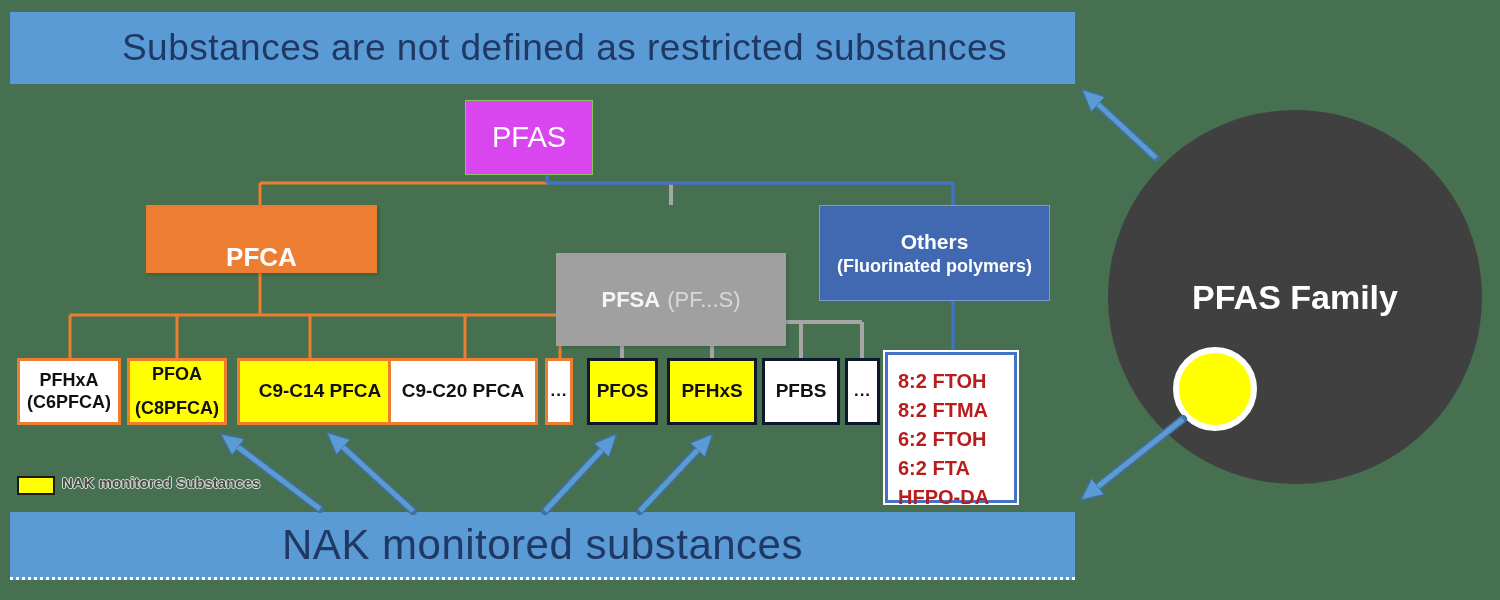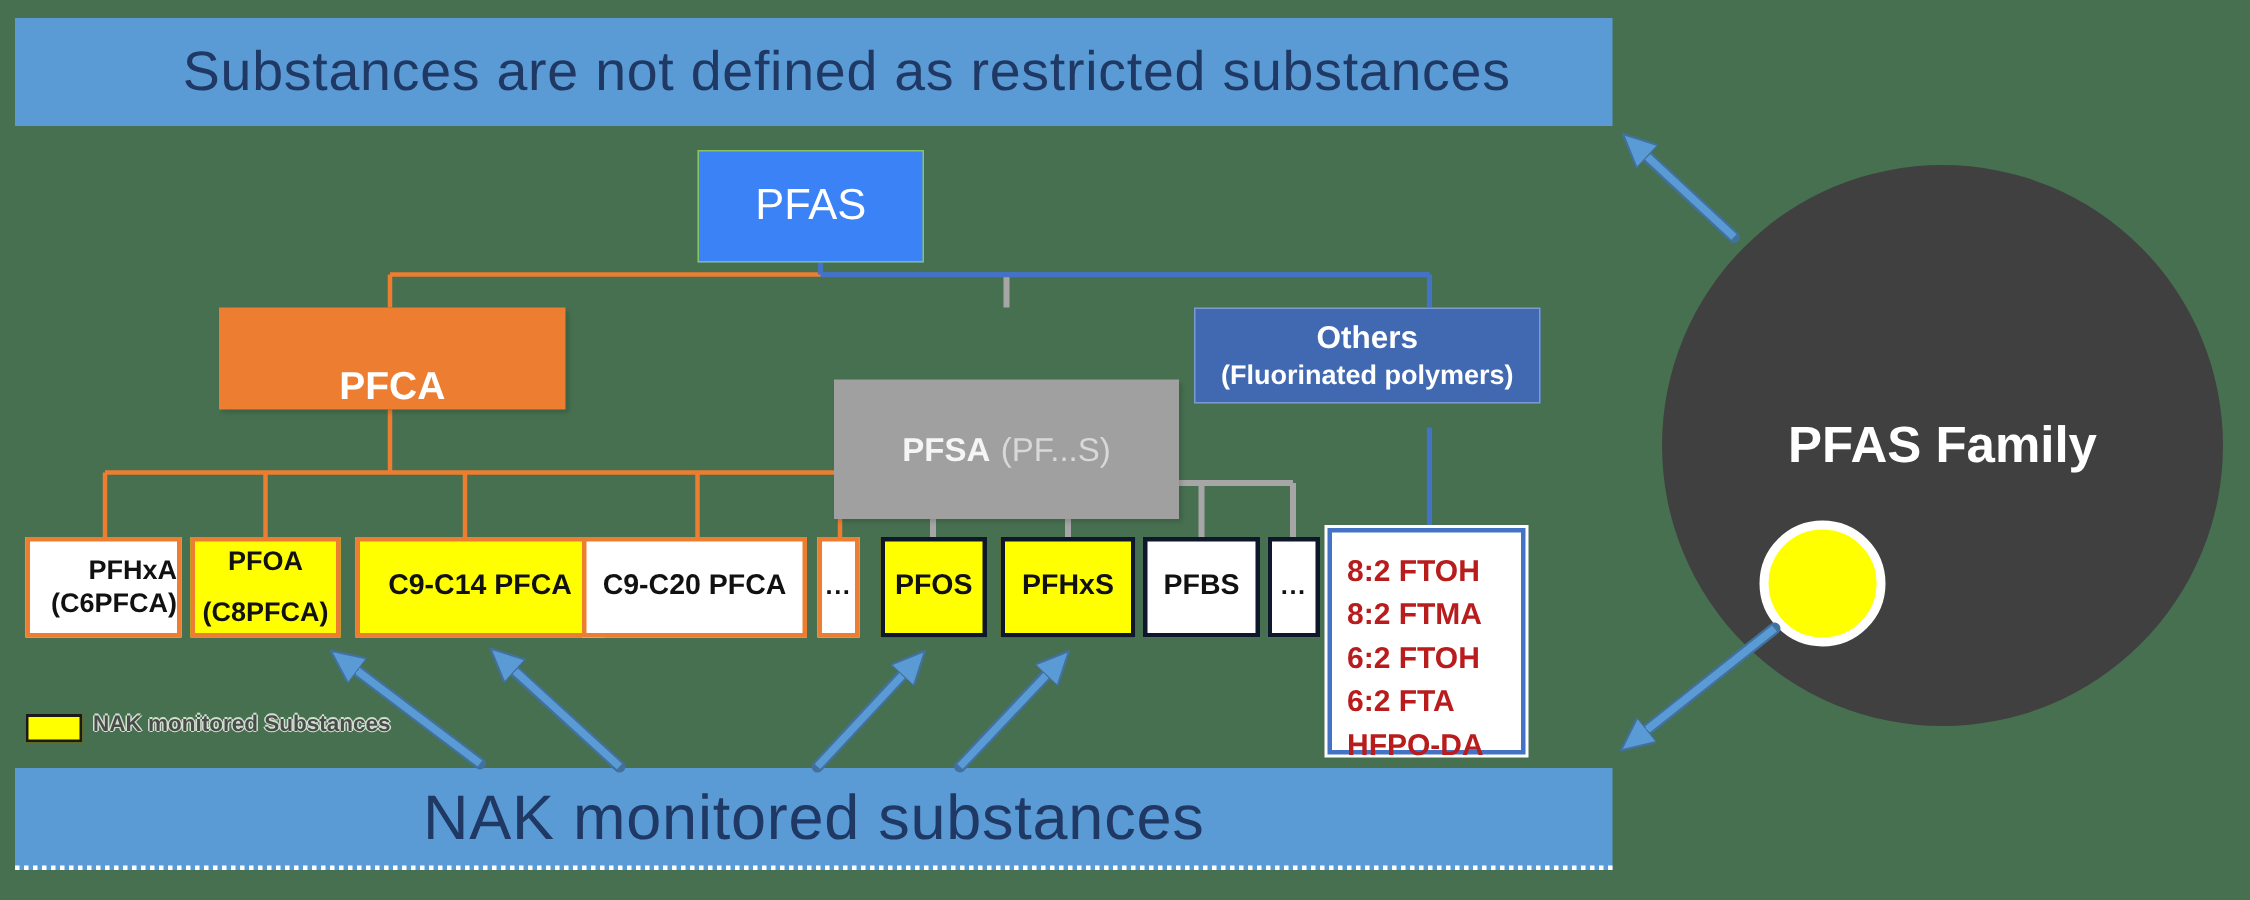--- a/index.html
+++ b/index.html
@@ -20,42 +20,42 @@
     letter-spacing:0.5px;
   }
   .banner.top{left:10px;top:12px;width:1065px;height:72px;font-size:37px;padding-left:44px;}
   .banner.bottom{left:10px;top:512px;width:1065px;height:68px;font-size:42px;border-bottom:3px dotted #ffffff;}
 
   
   .node{
     z-index:2;display:flex;flex-direction:column;align-items:center;justify-content:center;
     text-align:center;color:#ffffff;
   }
-  .node.pfas{left:465px;top:100px;width:151px;height:75px;background:#3b82f6;border:1px solid #88c263;font-size:29px;align-items:center;}
+  .node.pfas{left:465px;top:100px;width:128px;height:75px;background:#d946ef;border:1px solid #88c263;font-size:29px;align-items:center;}
   .node.pfca{left:146px;top:205px;width:231px;height:68px;background:#ED7D31;font-size:26px;font-weight:bold;box-shadow:2px 2px 3px rgba(0,0,0,0.15);justify-content:flex-end;}
   .node.pfsa{left:556px;top:205px;width:230px;height:93px;background:#A0A0A0;font-size:22px;box-shadow:2px 2px 3px rgba(0,0,0,0.15);margin-top:48px;}
   .node.pfsa .main{font-weight:bold;color:#f5f5f5;}
   .node.pfsa .suffix{color:#d8d8d8;margin-left:7px;}
-  .node.others{left:796px;top:205px;width:231px;height:64px;background:#4169B2;border:1px solid #7c9ad2;}
+  .node.others{left:819px;top:205px;width:231px;height:96px;background:#4169B2;border:1px solid #7c9ad2;}
   .node.others .main{font-size:21px;font-weight:bold;}
   .node.others .sub{font-size:18px;font-weight:bold;margin-top:2px;text-align:center;}
 
   
   .leaf{
     z-index:2;top:358px;height:67px;background:#ffffff;color:#111111;
     display:flex;flex-direction:column;align-items:center;justify-content:center;
     text-align:center;font-weight:bold;font-size:19px;line-height:1.18;
   }
   .leaf.orange{border:3px solid #ED7D31;}
   .leaf.gray{border:3px solid #0f172a;}
   .leaf.hl{background:#FFFF00;}
   .leaf.two{font-size:18px;}
   .leaf.dots{font-size:17px;letter-spacing:1px;}
 
-  .leaf.pfhxa{left:17px;width:104px;align-items:flex-end;}
+  .leaf.pfhxa{left:17px;width:104px;}
   .leaf.pfoa{left:127px;width:100px;gap:12px;}
   .leaf.c9c14{left:237px;width:166px;}
   .leaf.c9c20{left:388px;width:150px;}
   .leaf.dots-o{left:545px;width:28px;}
   .leaf.pfos{left:587px;width:71px;}
   .leaf.pfhxs{left:667px;width:90px;}
   .leaf.pfbs{left:762px;width:78px;}
   .leaf.dots-g{left:845px;width:35px;}
 
   .ftoh{

